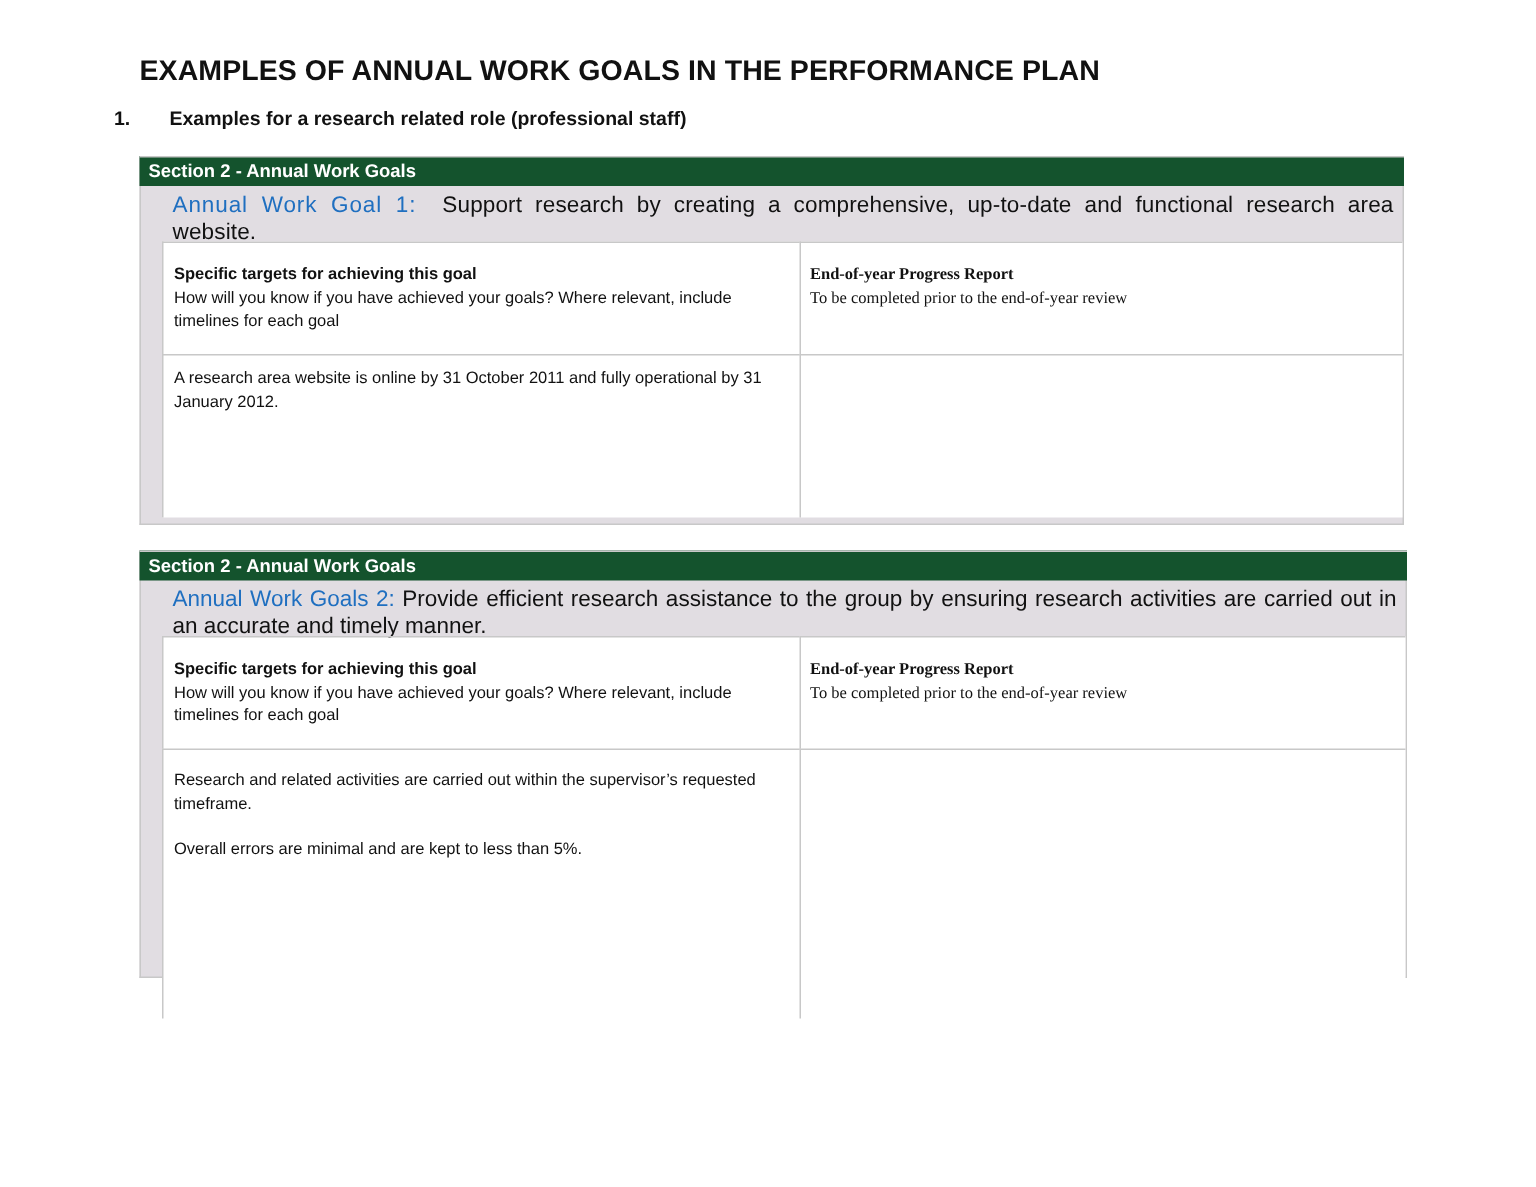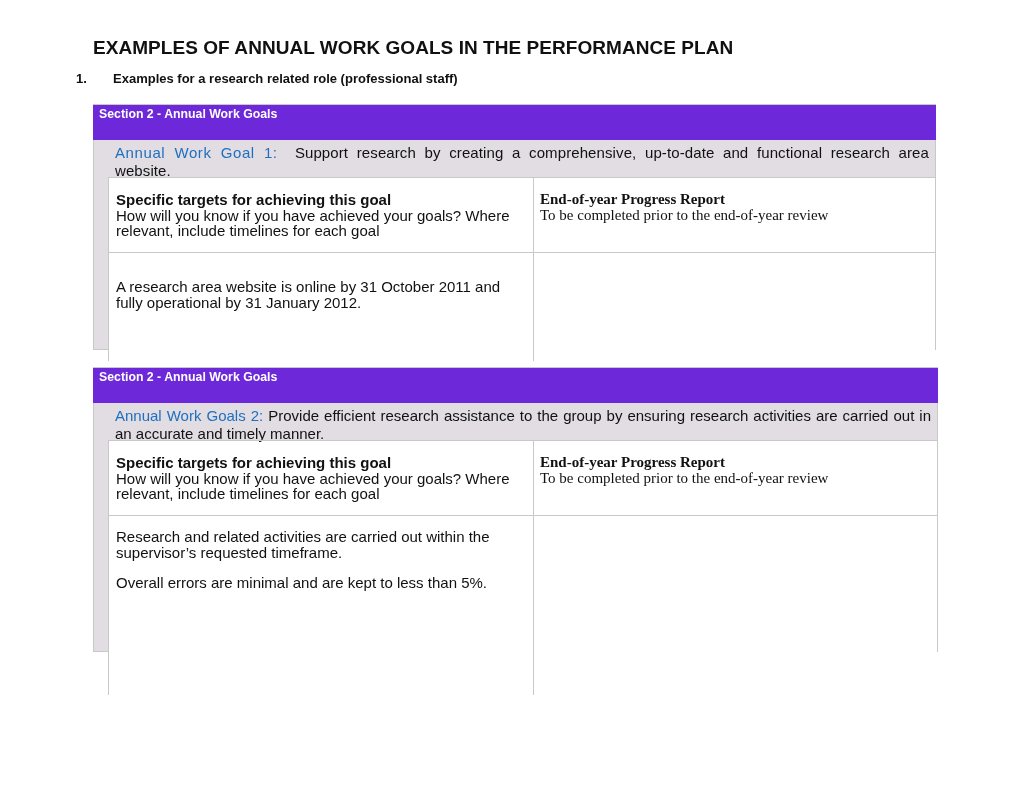--- a/index.html
+++ b/index.html
@@ -37,22 +37,22 @@
     .section {
       position: absolute;
       left: 93px;
       border-left: 1px solid #c8c8c8;
       border-right: 1px solid #c8c8c8;
       border-bottom: 1px solid #c8c8c8;
       box-sizing: border-box;
       background: #e1dde2;
     }
     .section-header {
-      height: 36px;
-      background: #6d28d9;
+      height: 20px;
+      background: #14532d;
       color: #ffffff;
       font-size: 12.3px;
       font-weight: bold;
       line-height: 18px;
       padding-left: 6px;
       border-top: 1px solid #c8c8c8;
       margin-left: -1px;
       margin-right: -1px;
       box-sizing: border-box;
     }
@@ -76,40 +76,40 @@
       margin-left: 14px;
       background: #ffffff;
       display: grid;
       grid-template-columns: 425px 1fr;
     }
     .cell {
       border-top: 1px solid #c8c8c8;
       border-left: 1px solid #c8c8c8;
       box-sizing: border-box;
       padding: 14px 7px 0 7px;
-      font-size: 15px;
+      font-size: 11px;
       line-height: 15.5px;
     }
     .cell.right {
       padding-left: 6px;
       font-family: Liberation Serif, serif;
     }
     .cell b {
       font-weight: bold;
     }
     .cell p {
       margin: 0 0 15px 0;
     }
     .section1 { top: 104px; width: 843px; height: 246px; }
     .section2 { top: 367px; width: 845px; height: 285px; }
     .section1 .head-row { height: 75px; }
     .section1 .body-row { height: 109px; }
     .section2 .head-row { height: 75px; }
     .section2 .body-row { height: 180px; }
-    .cell.body { padding-top: 26px; }
+    .cell.body { padding-top: 8px; }
     .section2 .cell.body { padding-top: 13px; }
   </style>
 </head>
 <body>
 
 <div class="doc-title">EXAMPLES OF ANNUAL WORK GOALS IN THE PERFORMANCE PLAN</div>
 
 <div class="doc-subtitle">
   <span class="num">1.</span><span>Examples for a research related role (professional staff)</span>
 </div>

